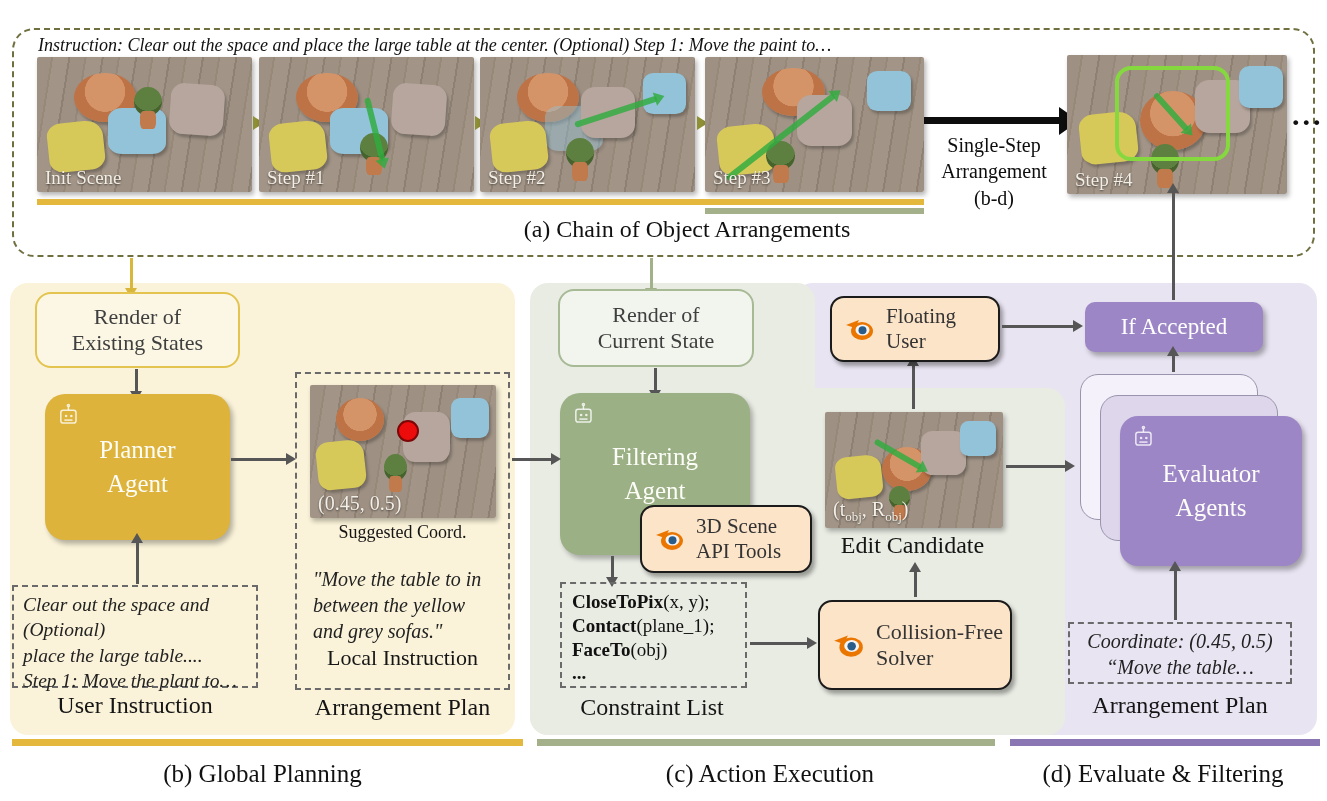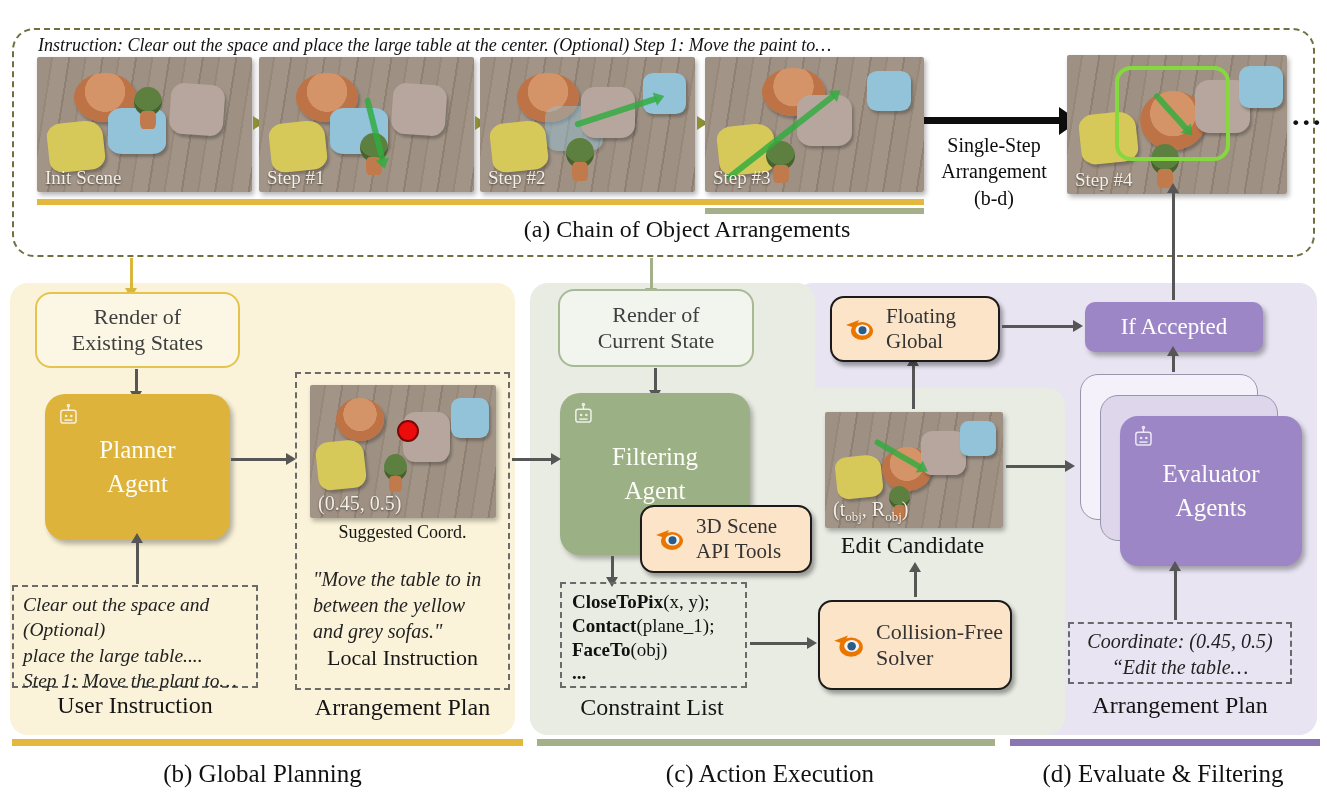--- a/index.html
+++ b/index.html
@@ -294,21 +294,21 @@
 
   <div class="peach" style="left:830px;top:296px;width:170px;height:66px;">
     <svg viewBox="0 0 32 32" width="36" height="32">
       <path d="M2 12 L15 7 L11 15 Z" fill="#ea7600"></path>
       <ellipse cx="18" cy="18" rx="11" ry="9" fill="#ea7600"></ellipse>
       <ellipse cx="18.5" cy="17" rx="7" ry="5.6" fill="#f4f4f4"></ellipse>
       <circle cx="18.5" cy="17.2" r="4" fill="#2a5c8a"></circle>
     </svg>
     <div>
       <div>Floating</div>
-      <div>Global</div>
+      <div>User</div>
     </div>
   </div>
 
   <div class="bar" style="left:537px;top:739px;width:458px;background:#a3b08a;"></div>
   <div class="cap" style="left:565px;top:760px;width:410px;">(c) Action Execution</div>
 
   <div class="arr ah right" style="left:1002px;top:325px;width:72px;"></div>
   <div class="purple-box" style="left:1085px;top:302px;width:178px;height:50px;">
     <span>If Accepted</span>
   </div>
@@ -327,20 +327,20 @@
     </svg>
     <div>Evaluator</div>
     <div>Agents</div>
   </div>
   <div class="arr ah right" style="left:1006px;top:465px;width:60px;"></div>
   <div class="arr av up" style="left:1172px;top:355px;height:17px;"></div>
   <div class="arr av up" style="left:1174px;top:570px;height:50px;"></div>
 
   <div class="dashed" style="left:1068px;top:622px;width:224px;height:62px;text-align:center;padding-top:4px;">
     <div class="ital" style="font-size:20px;">Coordinate: (0.45, 0.5)</div>
-    <div class="ital" style="font-size:20px;">“Edit the table…</div>
+    <div class="ital" style="font-size:20px;">“Move the table…</div>
   </div>
   <div class="lbl" style="left:1062px;top:692px;width:236px;">Arrangement Plan</div>
 
   <div class="bar" style="left:1010px;top:739px;width:310px;background:#8b76b4;"></div>
   <div class="cap" style="left:1002px;top:760px;width:322px;">(d) Evaluate &amp; Filtering</div>
 
 </div>
 
 </body></html>

